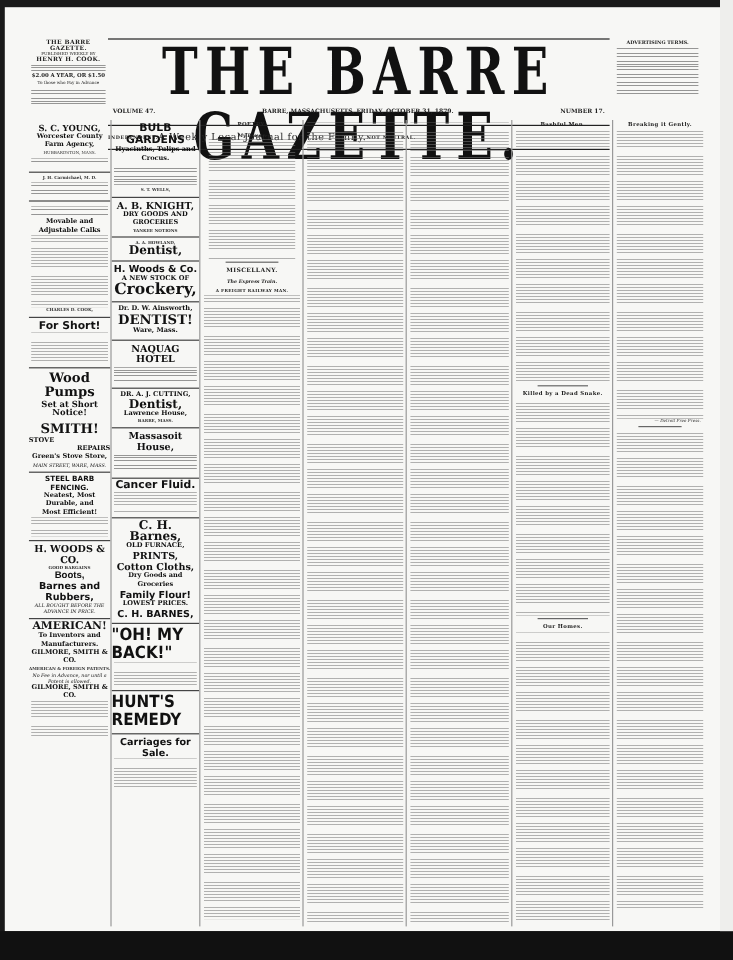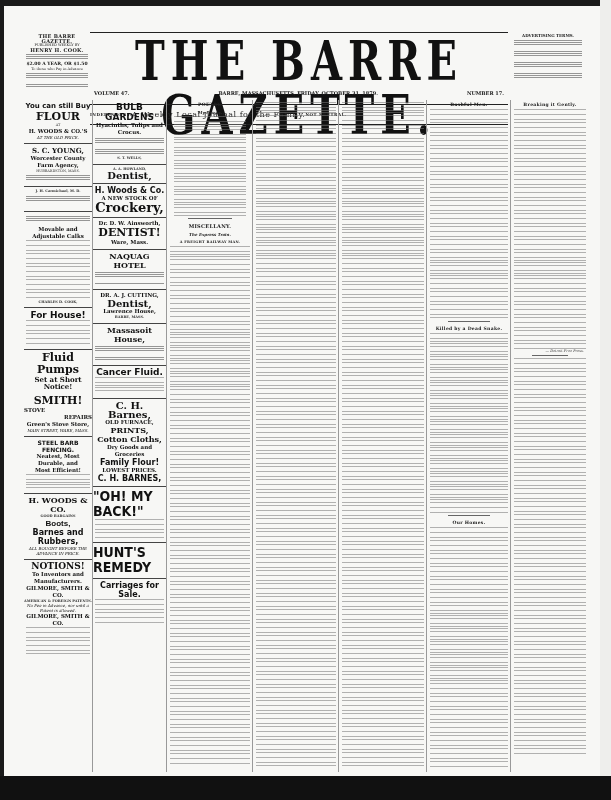--- a/index.html
+++ b/index.html
@@ -78,48 +78,41 @@
   <span>NUMBER 17.</span>
 </div>
 
 <div class="adv-terms">
   <div class="t">ADVERTISING TERMS.</div>
   <div class="fill" style="height:40px"></div>
 </div>
 
 <div class="col col1">
   <div class="ad">
-    <div class="h2" style="font-family:'DejaVu Sans',sans-serif;font-size:7px">You can still Buy</div>
-    <div class="big" style="font-family:'DejaVu Serif',serif">FLOUR</div>
-    <div class="sm">AT</div>
-    <div class="h3">H. WOODS &amp; CO.'S</div>
-    <div class="it">AT THE OLD PRICE.</div>
-  </div>
-  <div class="ad">
     <div class="h2" style="font-size:7px">S. C. YOUNG,</div>
     <div class="h3">Worcester County Farm Agency,</div>
     <div class="sm">HUBBARDSTON, MASS.</div>
     <div class="fill"></div>
   </div>
   <div class="ad">
     <div class="sm" style="font-weight:bold">J. H. Carmichael, M. D.</div>
     <div class="fill" style="height:10px"></div>
   </div>
   <div class="ad">
     <div class="fill" style="height:8px"></div>
     <div class="h3">Movable and Adjustable Calks</div>
     <div class="txt" style="height:60px"></div>
     <div class="sm" style="font-weight:bold">CHARLES D. COOK,</div>
   </div>
   <div class="ad">
-    <div class="h1">For House!</div>
+    <div class="h1">For Short!</div>
     <div class="txt" style="height:26px"></div>
   </div>
   <div class="ad" style="border-bottom:none">
-    <div class="big" style="font-family:'DejaVu Serif',serif">Fluid Pumps</div>
+    <div class="big" style="font-family:'DejaVu Serif',serif">Wood Pumps</div>
     <div class="h3" style="font-size:7px">Set at Short Notice!</div>
   </div>
   <div class="ad">
     <div class="big" style="font-family:'DejaVu Serif',serif">SMITH!</div>
     <div class="h3" style="text-align:left">STOVE</div>
     <div class="h3" style="text-align:right">REPAIRS</div>
     <div class="h3">Green's Stove Store,</div>
     <div class="it">MAIN STREET, WARE, MASS.</div>
   </div>
   <div class="ad">
@@ -130,36 +123,41 @@
   </div>
   <div class="ad">
     <div class="h2">H. WOODS &amp; CO.</div>
     <div class="sm" style="font-weight:bold">GOOD BARGAINS</div>
     <div class="h2" style="text-align:center;font-family:Liberation Sans, sans-serif">Boots,</div>
     <div class="h2" style="font-family:'DejaVu Sans',sans-serif">Barnes and</div>
     <div class="h2" style="text-align:center;font-family:'DejaVu Sans',sans-serif">Rubbers,</div>
     <div class="it">ALL BOUGHT BEFORE THE ADVANCE IN PRICE.</div>
   </div>
   <div class="ad" style="border-bottom:none">
-    <div class="h2" style="font-size:9px">NOTIONS!</div>
+    <div class="h2" style="font-size:9px">AMERICAN!</div>
     <div class="h3">To Inventors and Manufacturers.</div>
     <div class="h3">GILMORE, SMITH &amp; CO.</div>
     <div class="sm" style="font-weight:bold">AMERICAN &amp; FOREIGN PATENTS.</div>
     <div class="it">No Fee in Advance, nor until a Patent is allowed.</div>
     <div class="h3">GILMORE, SMITH &amp; CO.</div>
     <div class="txt" style="height:30px"></div>
   </div>
 </div>
 
 <div class="col col2">
   <div class="ad">
     <div class="h1">BULB GARDENS</div>
     <div class="h3">Hyacinths, Tulips and Crocus.</div>
     <div class="fill" style="height:16px"></div>
     <div class="sm" style="font-weight:bold">S. T. WELLS,</div>
+  </div>
+  <div class="ad">
+    <div class="h2">A. B. KNIGHT,</div>
+    <div class="h3">DRY GOODS AND GROCERIES</div>
+    <div class="sm" style="font-weight:bold">YANKEE NOTIONS</div>
   </div>
   <div class="ad">
     <div class="sm" style="font-weight:bold">A. A. HOWLAND,</div>
     <div class="h2" style="font-size:10px">Dentist,</div>
   </div>
   <div class="ad">
     <div class="h2" style="font-family:'DejaVu Sans',sans-serif">H. Woods &amp; Co.</div>
     <div class="h3">A NEW STOCK OF</div>
     <div class="big" style="font-family:'DejaVu Serif',serif;font-size:13px">Crockery,</div>
   </div>

